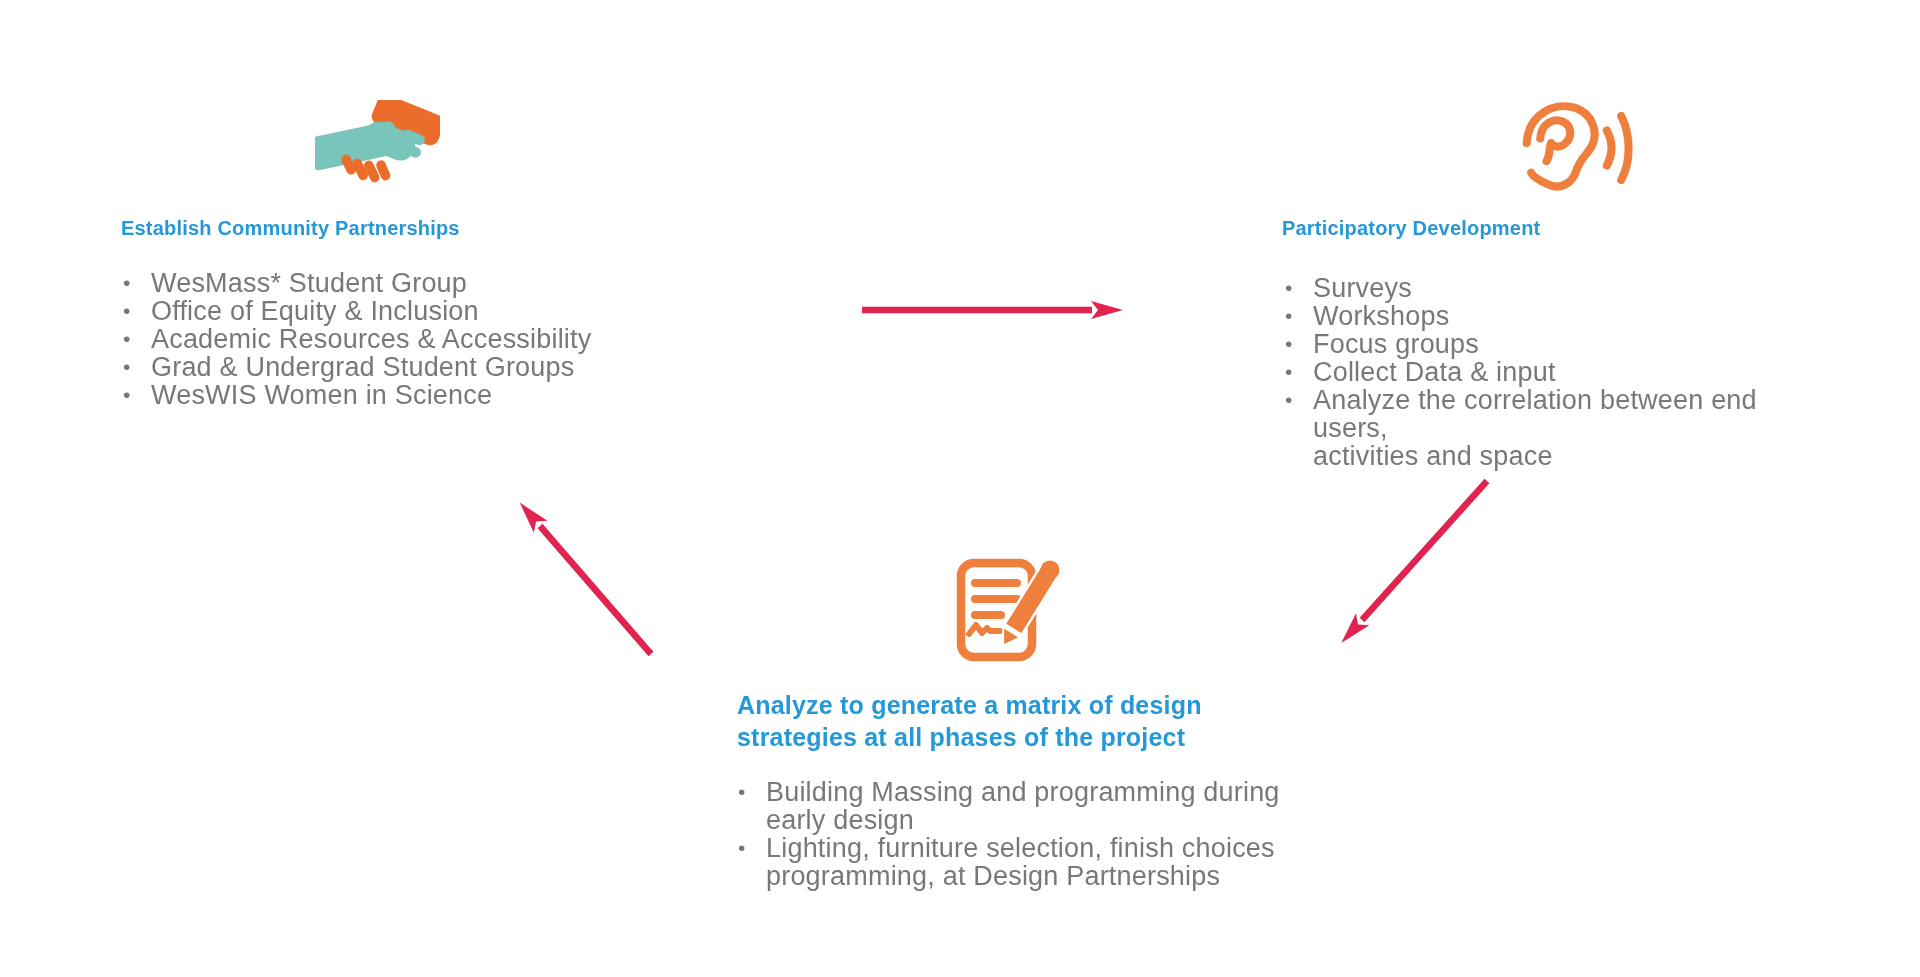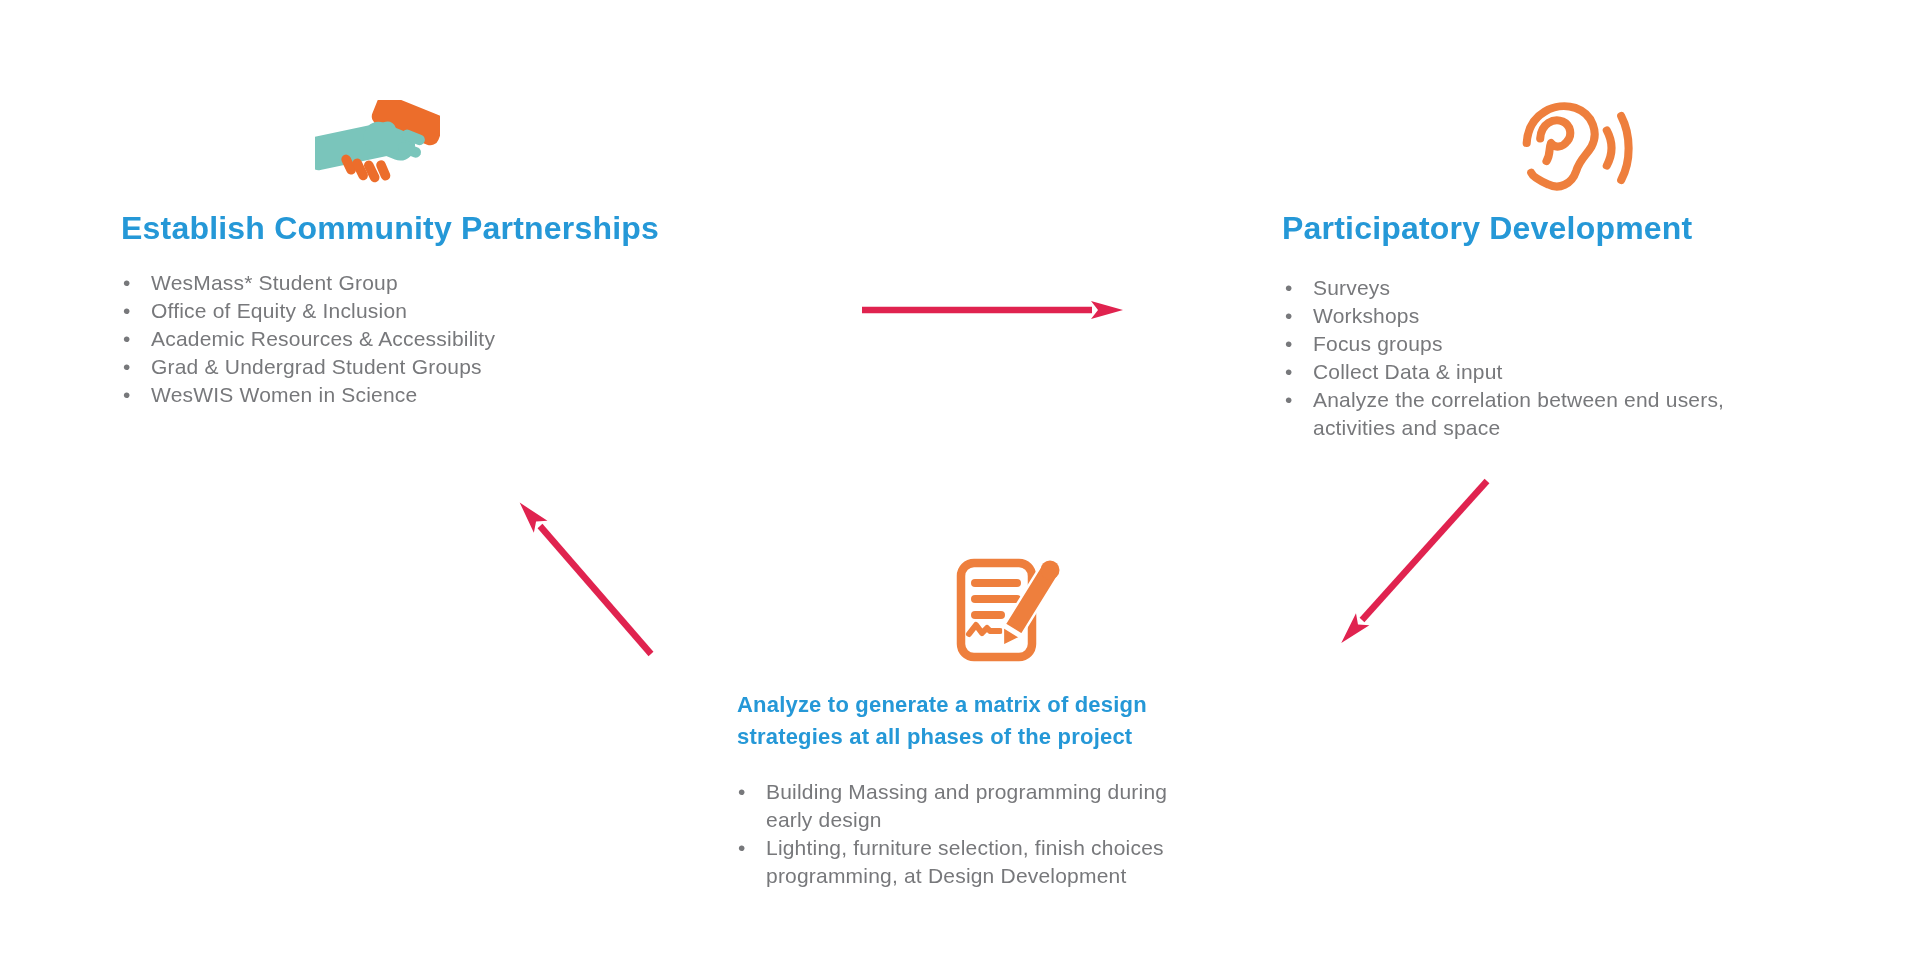--- a/index.html
+++ b/index.html
@@ -16,31 +16,31 @@
   .canvas{
     position:relative;
     width:1920px;height:977px;
     background:#ffffff;
     overflow:hidden;
     font-family:"Liberation Sans","DejaVu Sans",sans-serif;
   }
   .abs{position:absolute;}
   .node-title{
     margin:0;
-    font-size:32px;
+    font-size:20px;
     font-weight:bold;
     letter-spacing:.2px;
     color:var(--heading-blue,#2598D7);
     white-space:pre-line;
     line-height:32px;
   }
-  .node-title.small{font-size:22px;}
+  .node-title.small{font-size:25px;}
   ul.bullet-list{
     margin:0;padding:0;list-style:none;
-    font-size:21px;
+    font-size:27px;
     letter-spacing:.2px;
     color:var(--body-gray,#77787B);
   }
   ul.bullet-list li{
     position:relative;
     padding-left:29px;
     line-height:28px;
     white-space:pre-line;
   }
   ul.bullet-list li::before{
@@ -135,16 +135,16 @@
     <path d="M50.1,72.8 L67.1,83.4 L50.2,91.6 Z" style="fill:var(--outline-orange,#EE7F3D)" stroke="#ffffff" stroke-width="2"></path>
   </svg>
 
   <h2 class="abs node-title small title-analysis">Analyze to generate a matrix of design
 strategies at all phases of the project</h2>
 
   <ul class="abs bullet-list list-analysis">
       <li>Building Massing and programming during
 early design</li>
       <li>Lighting, furniture selection, finish choices
-programming, at Design Development</li>
+programming, at Design Partnerships</li>
     </ul>
 
 </div>
 
 </body></html>

